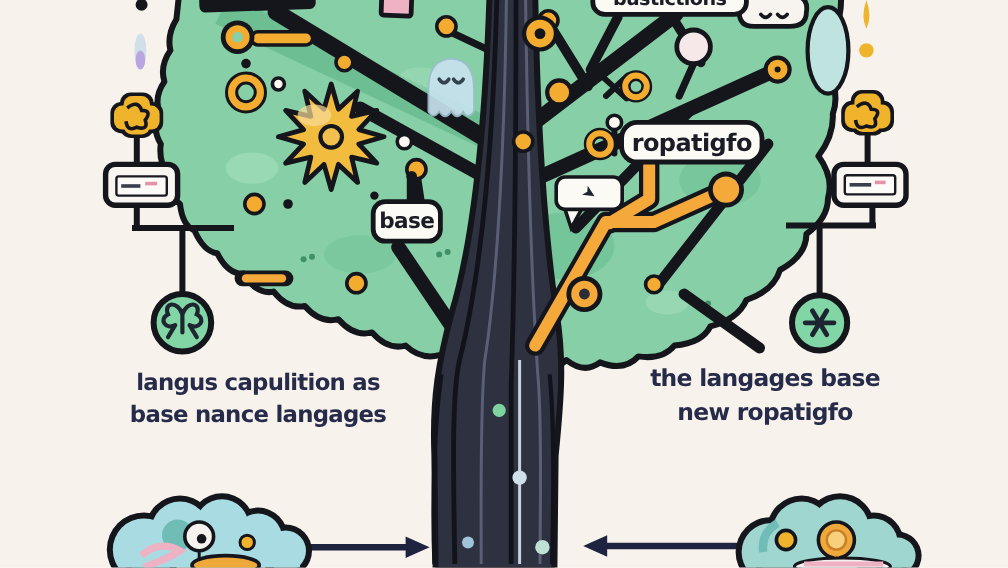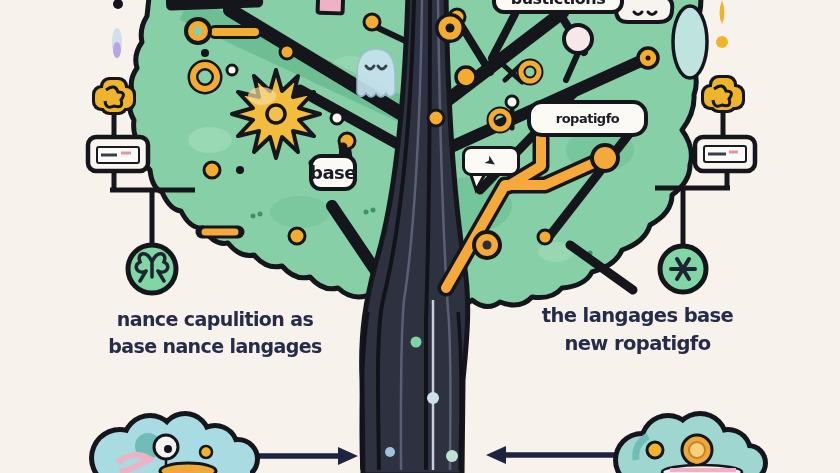--- a/index.html
+++ b/index.html
@@ -280,30 +280,30 @@
     <path d="M697,463 L697,471" stroke="#e0952f" stroke-width="4"></path>
     <ellipse cx="702" cy="472" rx="40" ry="7" fill="#f5eef0" stroke="#15161c" stroke-width="2.5"></ellipse>
     <path d="M670,470 L736,470" stroke-width="4" stroke="#eeb2c4"></path>
   </g>
 
   <polygon points="470,172 486,172 476,190" fill="#fbfaf4" stroke="#15161c" stroke-width="3"></polygon>
 </svg>
 
 <div class="tag" style="left:492px;top:-22px;width:132px;height:36px;font-size:16px;align-items:flex-end;padding-bottom:2px;">bustictions</div>
 
-<div class="tag" style="left:527px;top:100px;width:121px;height:37px;font-size:13px;border-radius:15px;">ropatigfo</div>
-
-<div class="tag" style="left:309px;top:154px;width:48px;height:37px;font-size:18px;">base</div>
+<div class="tag" style="left:516px;top:100px;width:121px;height:37px;font-size:20px;border-radius:15px;">ropatigfo</div>
+
+<div class="tag" style="left:309px;top:166px;width:60px;height:37px;font-size:18px;">base</div>
 
 <div class="tag" style="left:462px;top:146px;width:58px;height:30px;border-width:3.5px;border-radius:9px;">
   <span class="cursor-glyph">➤</span>
 </div>
 
 <div class="caption" style="left:75px;top:306px;width:280px;font-size:19px;line-height:27px;">
-  <div>nance capulition as</div>
+  <div>langus capulition as</div>
   <div>base nance langages</div>
 </div>
 
 <div class="caption" style="left:490px;top:302px;width:295px;font-size:19.5px;line-height:28px;">
   <div>the langages base</div>
   <div>new ropatigfo</div>
 </div>
 </div>
 
 </body></html>

